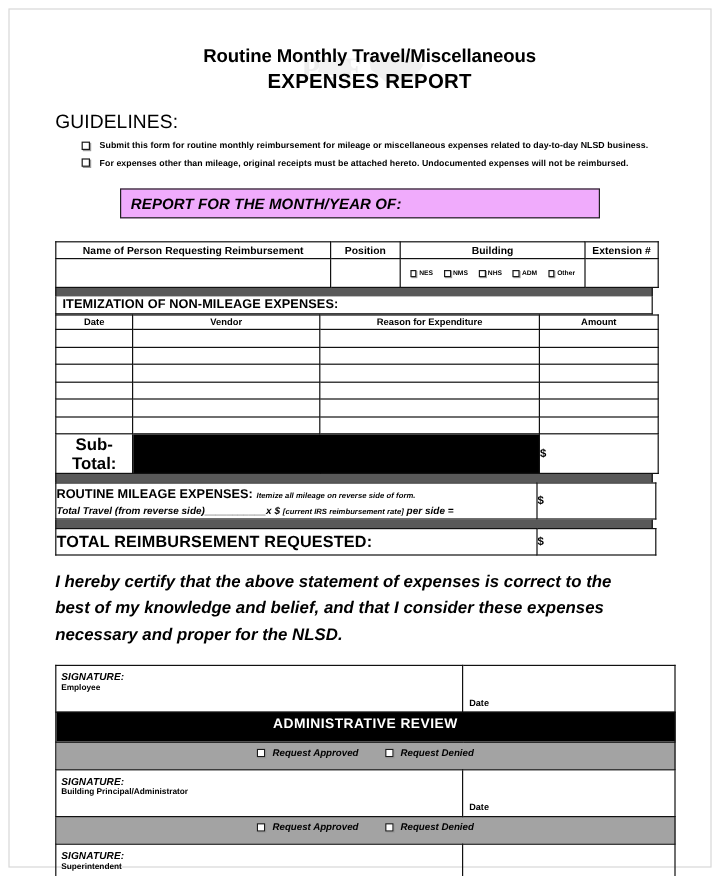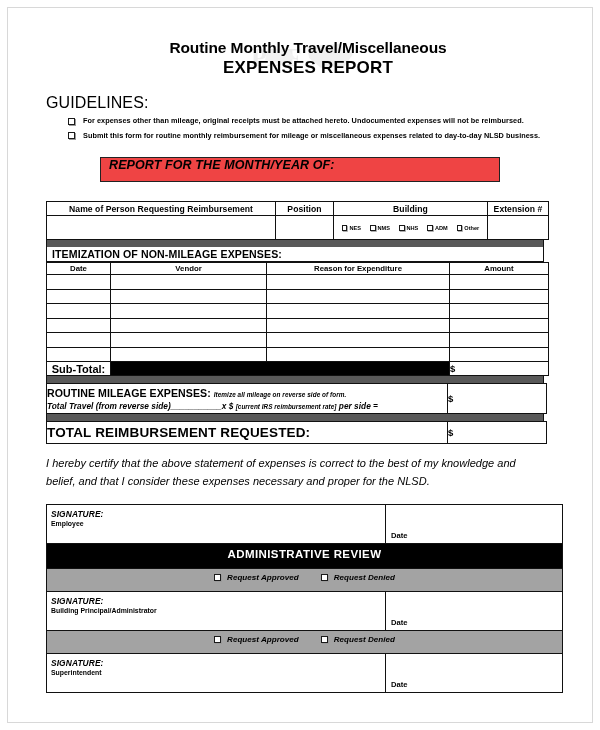--- a/index.html
+++ b/index.html
@@ -107,22 +107,22 @@
 
   
   .monthbox {
     margin-top: 16px;
     margin-left: 54px;
     width: 400px;
     height: 25px;
     border: 1.6px solid #222;
     box-sizing: border-box;
     display: flex;
-    align-items: flex-start;
-    background: #ef4444;
+    align-items: center;
+    background: #f0abfc;
   }
   .monthbox-label {
     font-size: 12.5px;
     font-weight: bold;
     font-style: italic;
     padding-left: 8px;
     letter-spacing: 0.1px;
   }
 
   .info-table {
@@ -197,21 +197,21 @@
     padding: 0;
   }
   .item-table .hdr {
     font-size: 7.8px;
     font-weight: bold;
     text-align: center;
     height: 11px;
   }
   .item-table .erow td { height: 13.5px; }
   .subtotal-label {
-    font-size: 11px;
+    font-size: 14px;
     font-weight: bold;
     text-align: center;
     height: 13px;
   }
   .blackfill { background: #000000; }
   .dollar {
     font-size: 9.5px;
     font-weight: bold;
     padding-left: 5px;
   }
@@ -256,23 +256,23 @@
     font-size: 13.5px;
     font-weight: bold;
     padding-left: 5px;
     letter-spacing: 0.15px;
   }
 
   
   .certify {
     margin-top: 11px;
     width: 496px;
-    font-size: 11px;
-    font-style: italic;
-    font-weight: normal;
+    font-size: 14px;
+    font-style: italic;
+    font-weight: bold;
     line-height: 1.55;
     letter-spacing: 0.02px;
   }
 
   
   .sig-table {
     margin-top: 14px;
     width: 498px;
     border-collapse: collapse;
     table-layout: fixed;
@@ -351,25 +351,25 @@
 
     <div class="title-wrap">
       <div class="title-line1">Routine Monthly Travel/Miscellaneous</div>
       <div class="title-line2">EXPENSES REPORT</div>
     </div>
 
     <div class="guidelines-head">GUIDELINES:</div>
 
     <div class="guideline-row">
       <span class="cbox gl-box"></span>
-      <span class="gl-text">For expenses other than mileage, original receipts must be attached hereto.  Undocumented expenses will not be reimbursed.</span>
+      <span class="gl-text">Submit this form for routine monthly reimbursement for mileage or miscellaneous expenses related to day-to-day NLSD business.</span>
     </div>
     <div class="guideline-row">
       <span class="cbox gl-box"></span>
-      <span class="gl-text">Submit this form for routine monthly reimbursement for mileage or miscellaneous expenses related to day-to-day NLSD business.</span>
+      <span class="gl-text">For expenses other than mileage, original receipts must be attached hereto.  Undocumented expenses will not be reimbursed.</span>
     </div>
 
     <div class="monthbox">
       <span class="monthbox-label">REPORT FOR THE MONTH/YEAR OF:</span>
       <span class="monthbox-value"></span>
     </div>
 
     <table class="info-table">
       <tbody>
           <tr>

